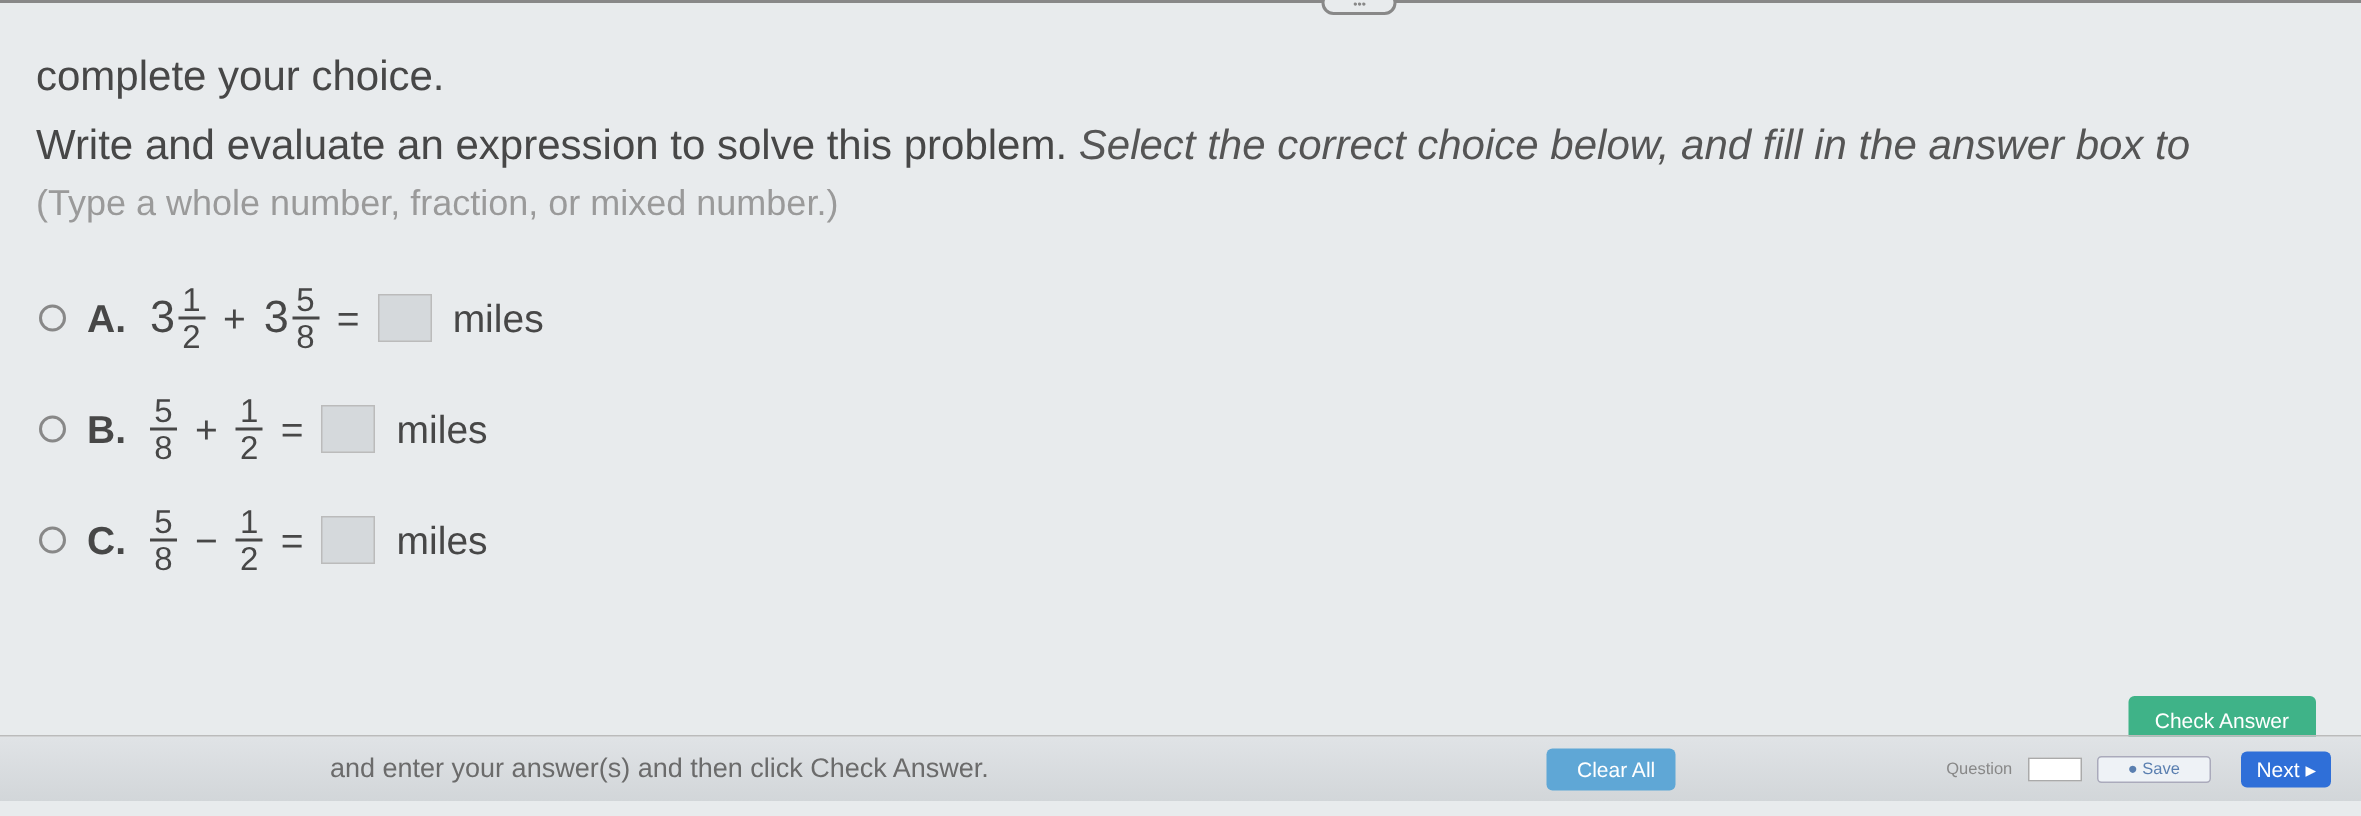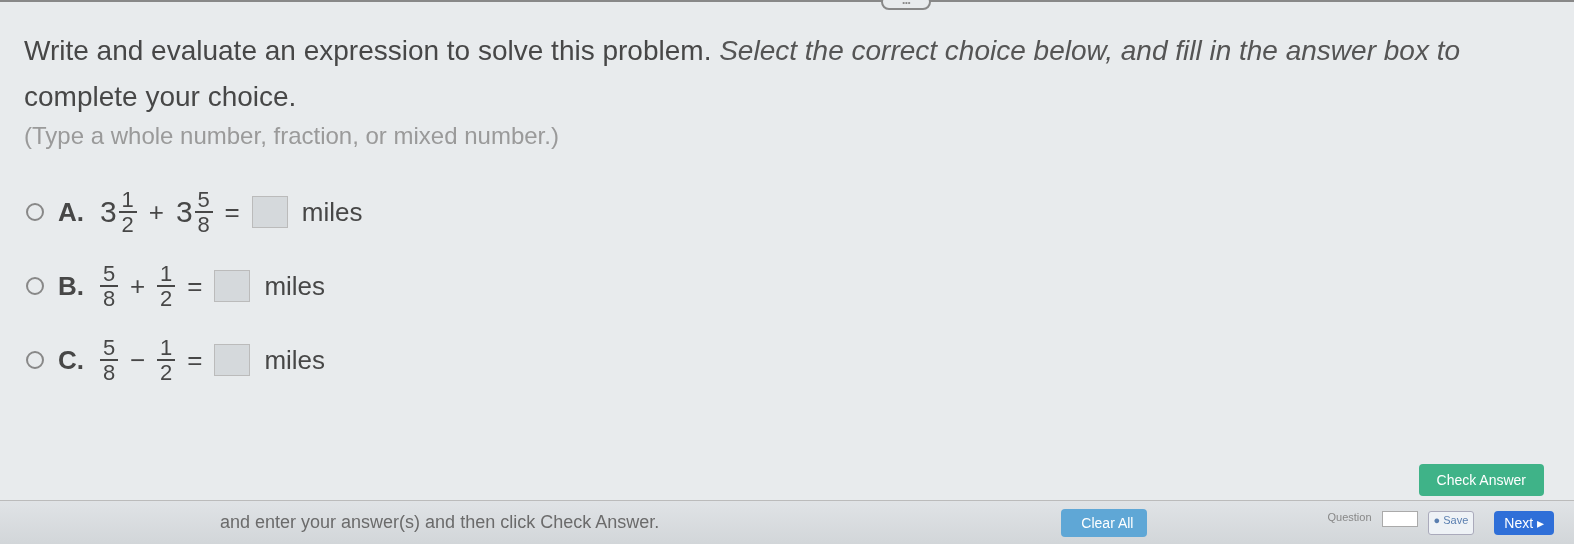--- a/index.html
+++ b/index.html
@@ -120,21 +120,21 @@
       background: #d5d9dc;
       border: 1px solid #bbb;
       display: inline-block;
     }
     .unit {
       font-size: 26px;
       margin-left: 6px;
     }
     .footer-bar {
       position: absolute;
-      bottom: 0;
+      bottom: 10px;
       left: 0;
       right: 0;
       height: 44px;
       background: linear-gradient(to bottom, #e0e3e6, #d2d6d9);
       border-top: 1px solid #bbb;
       display: flex;
       align-items: center;
       padding: 0 20px;
       font-size: 18px;
       color: #6b6b6b;
@@ -165,56 +165,57 @@
       right: 30px;
       bottom: 48px;
       padding: 8px 18px;
     }
     .btn-next {
       background: #2f6fd8;
       padding: 4px 10px;
     }
     .progress-area {
       display: flex;
+      align-items: center;
       gap: 10px;
       font-size: 12px;
       color: #777;
     }
     .progress-box {
       width: 36px;
       height: 16px;
       background: #fff;
       border: 1px solid #aaa;
     }
     .small-label {
       font-size: 11px;
       color: #888;
     }
     .save-btn {
       font-size: 11px;
       color: #5a7fb0;
-      padding: 2px 5px;
+      padding: 2px 20px;
       border: 1px solid #aab;
       border-radius: 3px;
       background: #eef2f6;
       cursor: pointer;
     }
   </style>
 </head>
 <body>
 
 <div class="top-border">
   <div class="tab-handle">•••</div>
 </div>
 
 <div class="content">
+  <p class="instruction">complete your choice.</p>
   <p class="instruction">
     <span>Write and evaluate an expression to solve this problem. </span><span class="italic-part">Select the correct choice below, and fill in the answer box to</span>
   </p>
-  <p class="instruction">complete your choice.</p>
   <p class="hint">(Type a whole number, fraction, or mixed number.)</p>
 
   <div class="choices">
 
     <div class="choice-row">
       <span class="radio"></span>
       <span class="choice-label">A.</span>
       <span class="math">
         <span class="mixed">
           <span class="whole">3</span>

